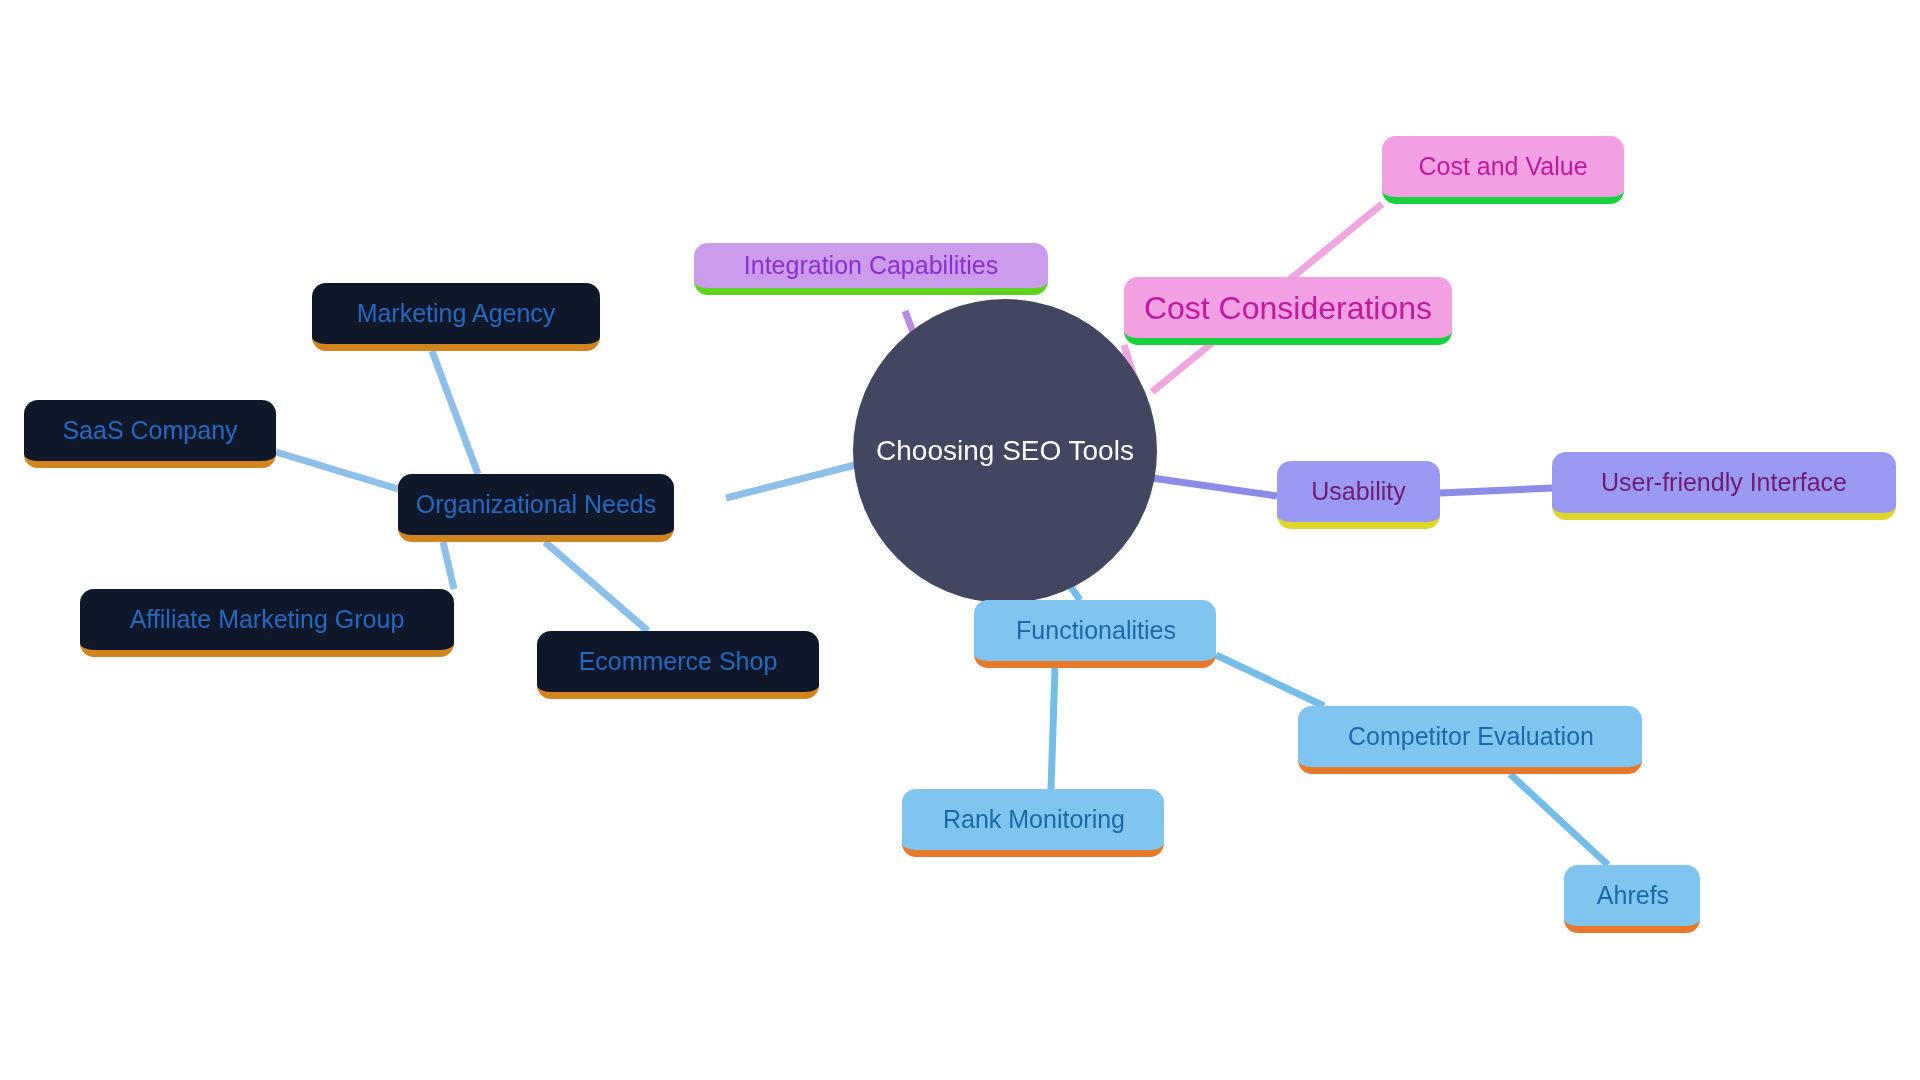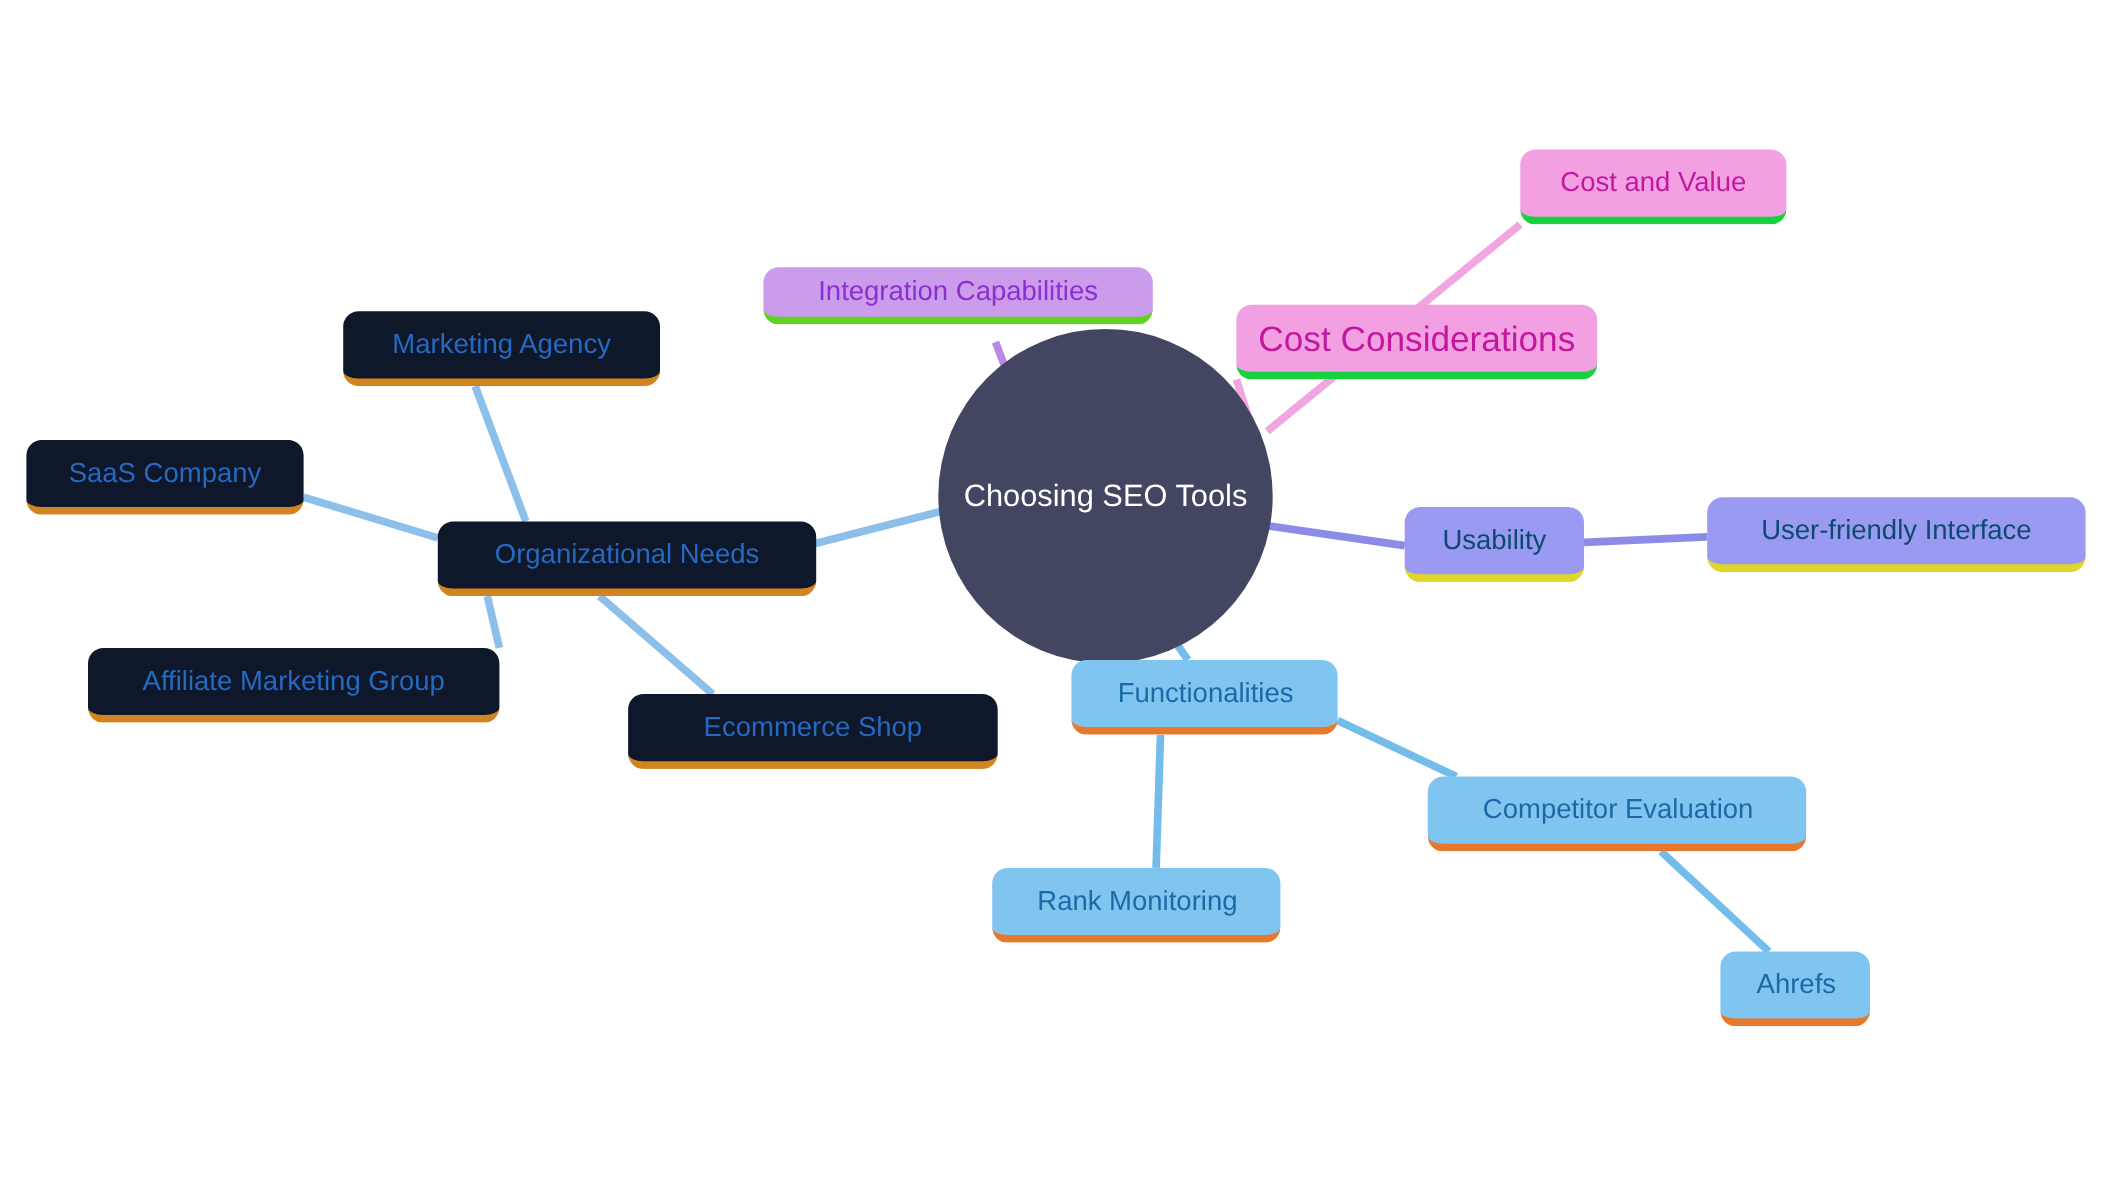--- a/index.html
+++ b/index.html
@@ -71,21 +71,21 @@
     color: #8b2fcf;
     border-bottom-color: #5fd321;
   }
   .theme-pink {
     background: #f3a0e3;
     color: #c2189e;
     border-bottom-color: #18d13f;
   }
   .theme-periwinkle {
     background: #9a9af2;
-    color: #0c4a6e;
+    color: #701a75;
     border-bottom-color: #e0d62a;
   }
 </style>
 </head>
 <body>
 
 <div id="mindmap">
   <svg id="edges" viewBox="0 0 1920 1080" xmlns="http://www.w3.org/2000/svg">
       <line x1="855" y1="465" x2="726" y2="498" stroke="#8cc0ea" stroke-width="7" stroke-linecap="butt"></line>
       <line x1="478" y1="474" x2="432" y2="351" stroke="#8cc0ea" stroke-width="7" stroke-linecap="butt"></line>
@@ -99,33 +99,33 @@
       <line x1="1440" y1="493" x2="1552" y2="488" stroke="#8c8ce8" stroke-width="7" stroke-linecap="butt"></line>
       <line x1="1068" y1="583" x2="1080" y2="600" stroke="#74bdeb" stroke-width="7" stroke-linecap="butt"></line>
       <line x1="1216" y1="655" x2="1324" y2="706" stroke="#74bdeb" stroke-width="7" stroke-linecap="butt"></line>
       <line x1="1055" y1="668" x2="1051" y2="789" stroke="#74bdeb" stroke-width="7" stroke-linecap="butt"></line>
       <line x1="1510" y1="774" x2="1608" y2="865" stroke="#74bdeb" stroke-width="7" stroke-linecap="butt"></line>
     </svg>
   <div id="node-layer">
       <div class="node node-root" style="left: 853px; top: 299px; width: 304px; height: 304px; font-size: 28px;">
         <span class="node-label">Choosing SEO Tools</span>
       </div>
-      <div class="node node-box theme-blue" style="left: 398px; top: 474px; width: 344px; height: 68px; font-size: 25px;">
+      <div class="node node-box theme-blue" style="left: 398px; top: 474px; width: 276px; height: 68px; font-size: 25px;">
         <span class="node-label">Organizational Needs</span>
       </div>
       <div class="node node-box theme-blue" style="left: 312px; top: 283px; width: 288px; height: 68px; font-size: 25px;">
         <span class="node-label">Marketing Agency</span>
       </div>
       <div class="node node-box theme-blue" style="left: 24px; top: 400px; width: 252px; height: 68px; font-size: 25px;">
         <span class="node-label">SaaS Company</span>
       </div>
       <div class="node node-box theme-blue" style="left: 80px; top: 589px; width: 374px; height: 68px; font-size: 25px;">
         <span class="node-label">Affiliate Marketing Group</span>
       </div>
-      <div class="node node-box theme-blue" style="left: 571px; top: 631px; width: 336px; height: 68px; font-size: 25px;">
+      <div class="node node-box theme-blue" style="left: 537px; top: 631px; width: 282px; height: 68px; font-size: 25px;">
         <span class="node-label">Ecommerce Shop</span>
       </div>
       <div class="node node-box theme-violet" style="left: 694px; top: 243px; width: 354px; height: 52px; font-size: 25px;">
         <span class="node-label">Integration Capabilities</span>
       </div>
       <div class="node node-box theme-pink" style="left: 1382px; top: 136px; width: 242px; height: 68px; font-size: 25px;">
         <span class="node-label">Cost and Value</span>
       </div>
       <div class="node node-box theme-pink" style="left: 1124px; top: 277px; width: 328px; height: 68px; font-size: 32px;">
         <span class="node-label">Cost Considerations</span>

